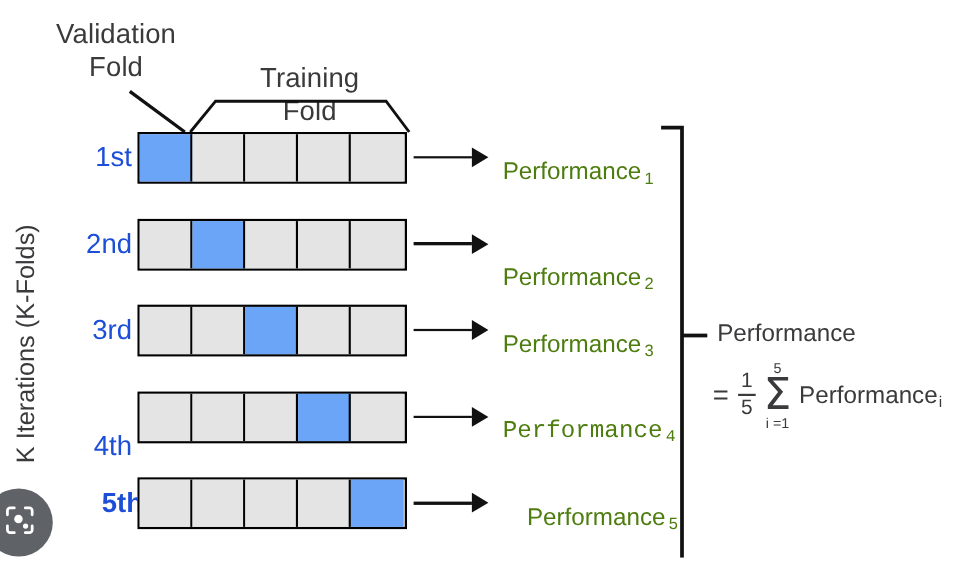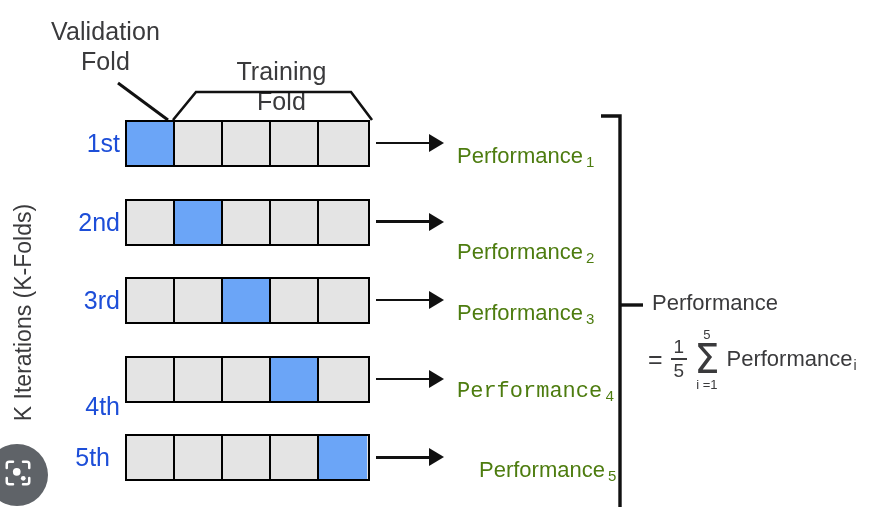--- a/index.html
+++ b/index.html
@@ -242,21 +242,21 @@
         <div class="fold-cell"></div>
         <div class="fold-cell"></div>
         <div class="fold-cell validation"></div>
         <div class="fold-cell"></div>
       </div>
       <div class="abs arrow" style="left: 376px; top: 369.8px;">
         <div class="arrow-line"></div>
         <div class="arrow-head"></div>
       </div>
       <div class="abs perf-label" style="left: 457px; top: 364.8px; font-family: Liberation Mono, monospace;"><span>Performance</span><span class="sub">4</span></div>
-      <div class="abs row-label" style="left: 48px; top: 443.4px;">5th</div>
+      <div class="abs row-label" style="left: 68px; top: 443.4px; font-weight: bold;">5th</div>
       <div class="abs fold-row" style="left: 125px; top: 434.4px; width: 245px;">
         <div class="fold-cell"></div>
         <div class="fold-cell"></div>
         <div class="fold-cell"></div>
         <div class="fold-cell"></div>
         <div class="fold-cell validation"></div>
       </div>
       <div class="abs arrow" style="left: 376px; top: 448.4px;">
         <div class="arrow-line"></div>
         <div class="arrow-head"></div>

